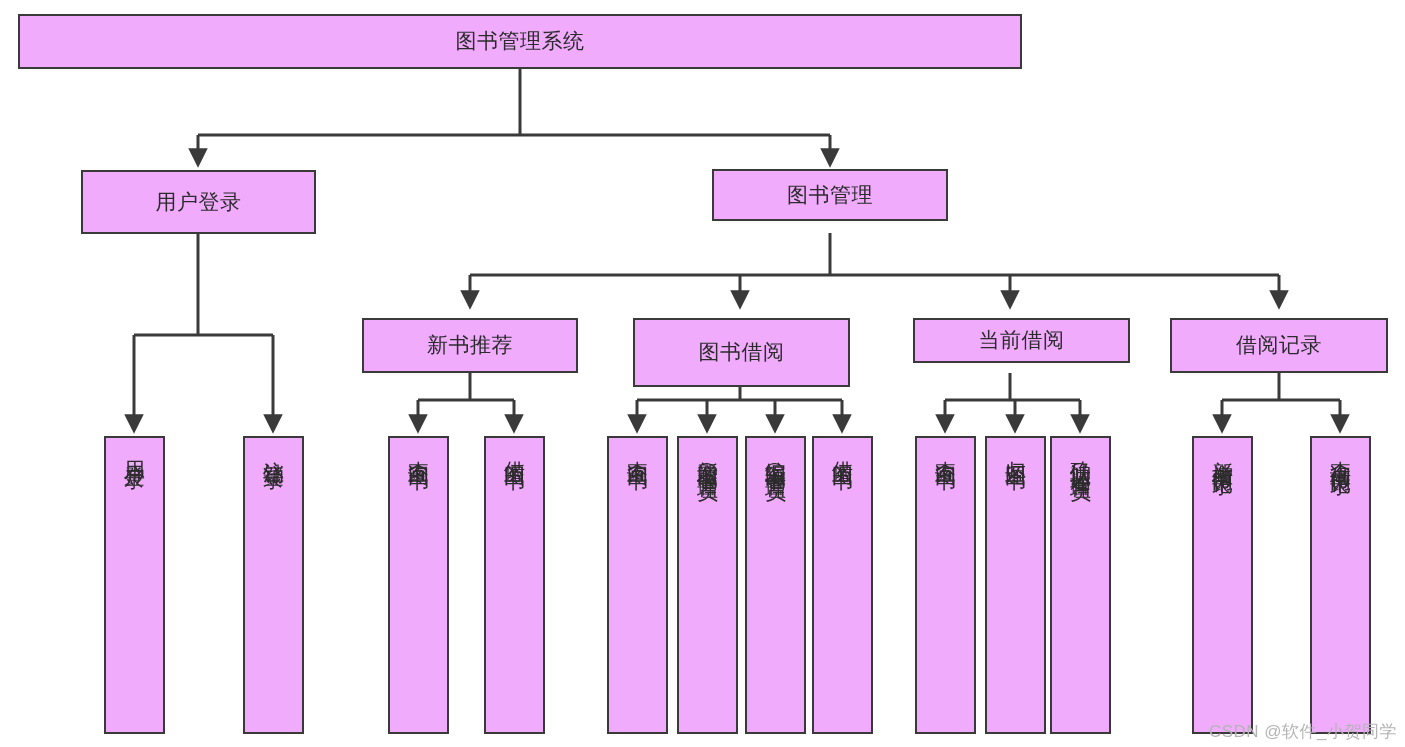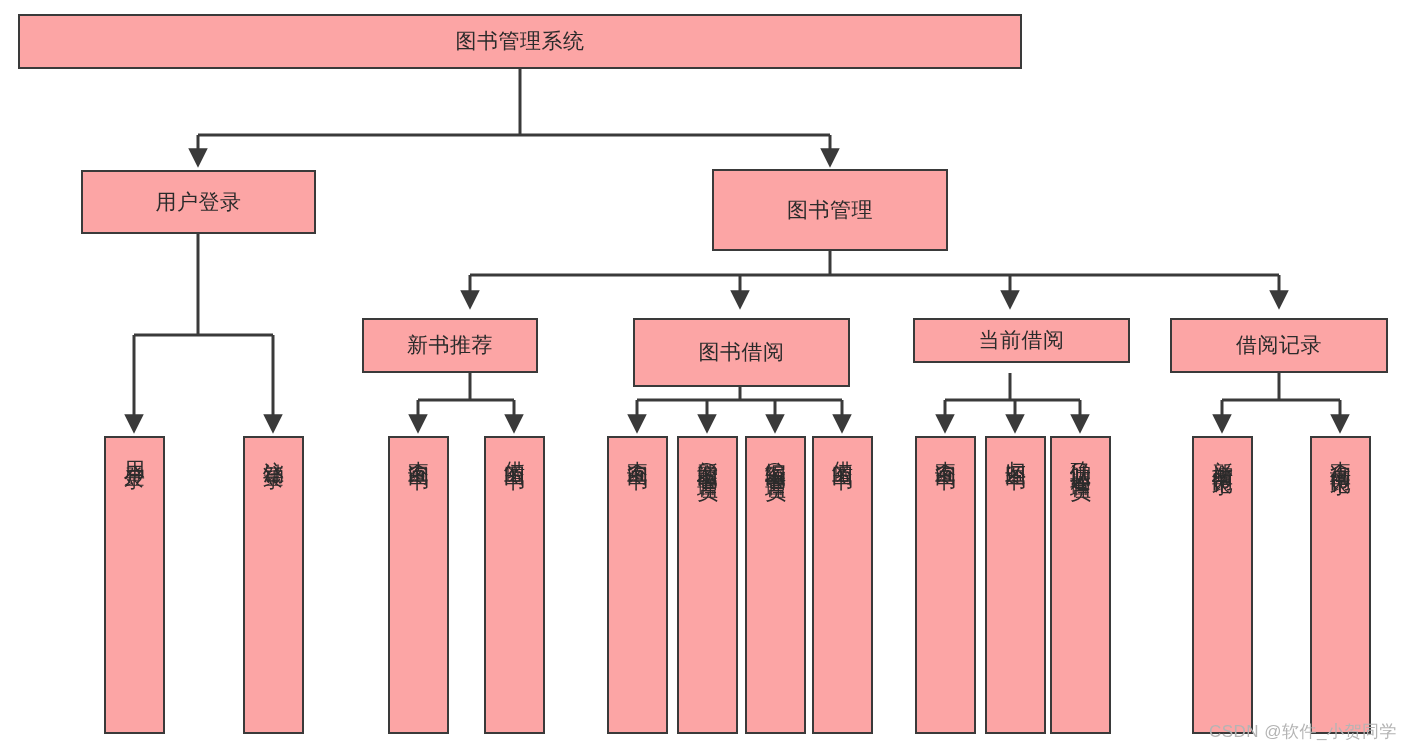--- a/index.html
+++ b/index.html
@@ -22,21 +22,21 @@
     left: 0;
     top: 0;
     width: 1405px;
     height: 747px;
     pointer-events: none;
   }
   .node {
     position: absolute;
     box-sizing: border-box;
     border: 2px solid #3a3a3a;
-    background: #fca5a5;
+    background: #f0abfc;
     display: flex;
     align-items: center;
     justify-content: center;
     color: #2b2b2b;
   }
   .node .label {
     display: block;
     text-align: center;
     line-height: 1.25;
   }
@@ -125,25 +125,25 @@
     </g>
   </svg>
 
   <div class="node h" style="left:18px; top:14px; width:1004px; height:55px;">
     <span class="label">图书管理系统</span>
   </div>
 
   <div class="node h" style="left:81px; top:170px; width:235px; height:64px;">
     <span class="label">用户登录</span>
   </div>
-  <div class="node h" style="left:712px; top:169px; width:236px; height:82px;">
+  <div class="node h" style="left:712px; top:169px; width:236px; height:52px;">
     <span class="label">图书管理</span>
   </div>
 
-  <div class="node h" style="left:362px; top:318px; width:176px; height:55px;">
+  <div class="node h" style="left:362px; top:318px; width:216px; height:55px;">
     <span class="label">新书推荐</span>
   </div>
   <div class="node h" style="left:633px; top:318px; width:217px; height:69px;">
     <span class="label">图书借阅</span>
   </div>
   <div class="node h" style="left:901px; top:318px; width:217px; height:45px;margin-left:12px;">
     <span class="label">当前借阅</span>
   </div>
   <div class="node h" style="left:1170px; top:318px; width:218px; height:55px;">
     <span class="label">借阅记录</span>

